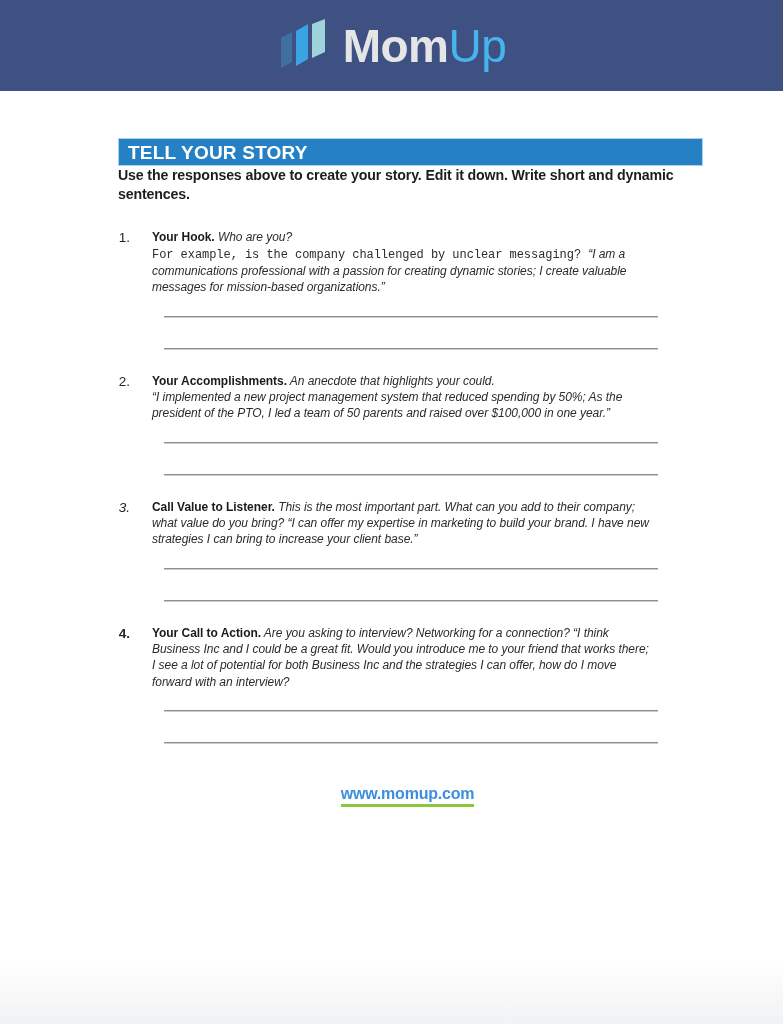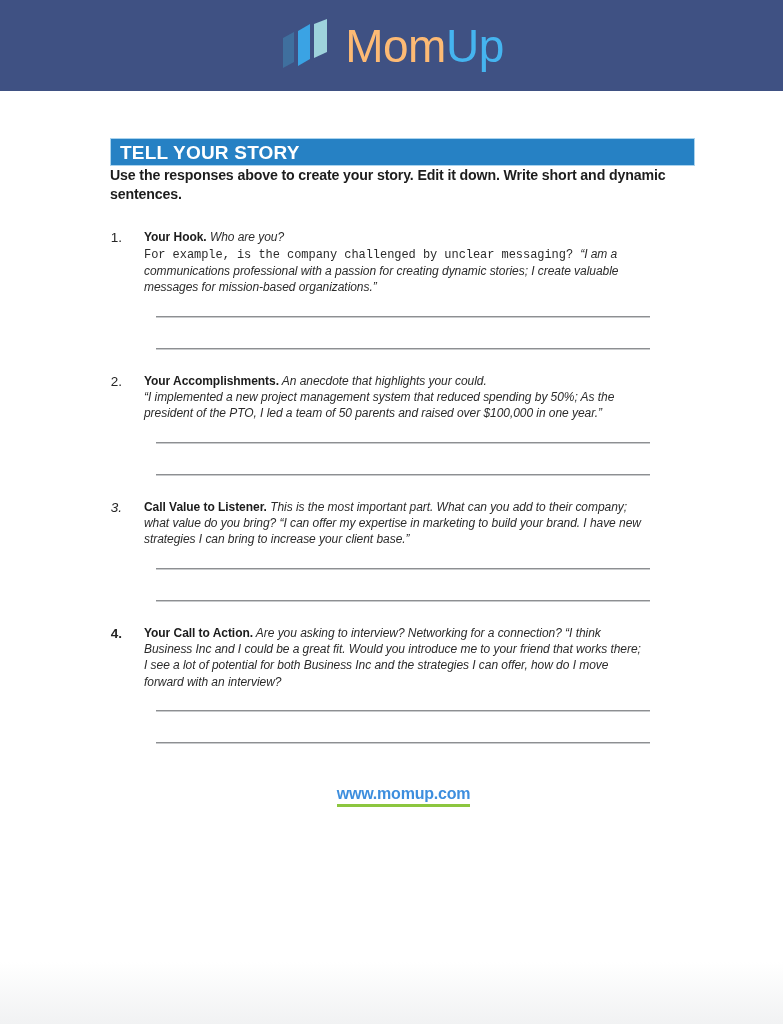--- a/index.html
+++ b/index.html
@@ -32,33 +32,33 @@
     display: block;
   }
   .logo-word {
     font-size: 46px;
     font-weight: 400;
     letter-spacing: -0.5px;
     line-height: 1;
     white-space: nowrap;
     font-family: "Liberation Sans", sans-serif;
   }
-  .logo-word .w-mom { color: #fdba74; }
+  .logo-word .w-mom { color: #e5e5e5; font-weight: bold; }
   .logo-word .w-up  { color: #45b4ef; text-align: center; }
 
   
   .page {
     padding: 0;
     position: relative;
     height: 933px;
     background: #ffffff;
   }
   .sheet {
     position: absolute;
-    left: 0; right: 0; top: 0;
+    left: 8px; right: 0; top: 0;
     padding: 47px 88px 0 110px;
     box-sizing: border-box;
   }
 
   
   .section-banner {
     background: #2681c4;
     border: 1px solid #a9d3ee;
     box-sizing: border-box;
     width: 585px;

